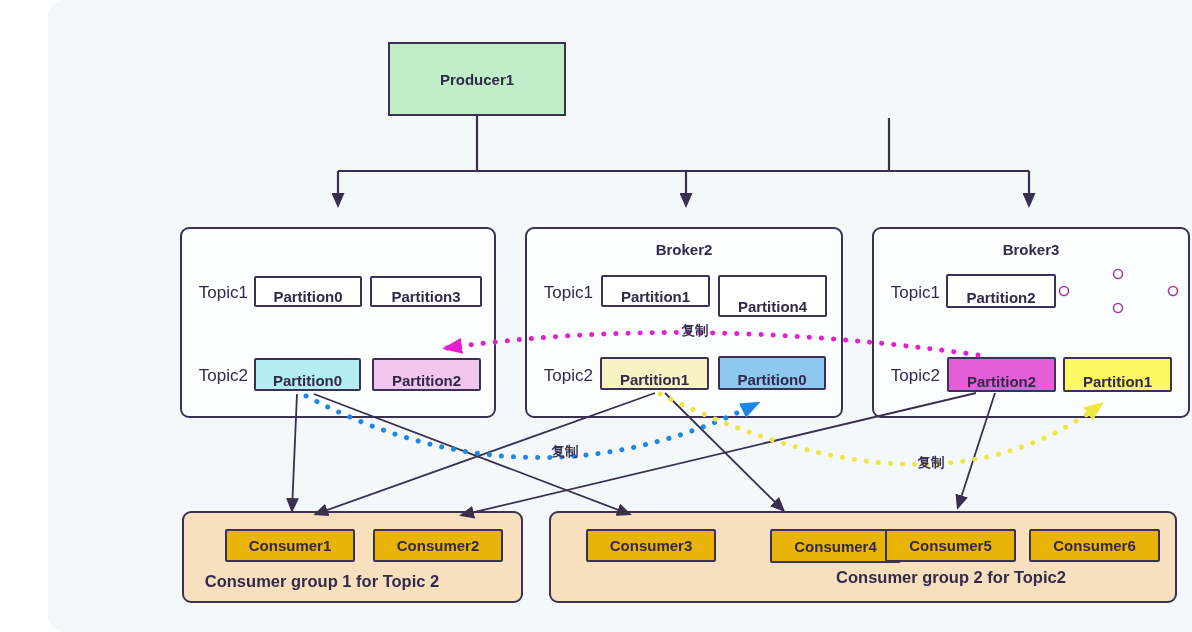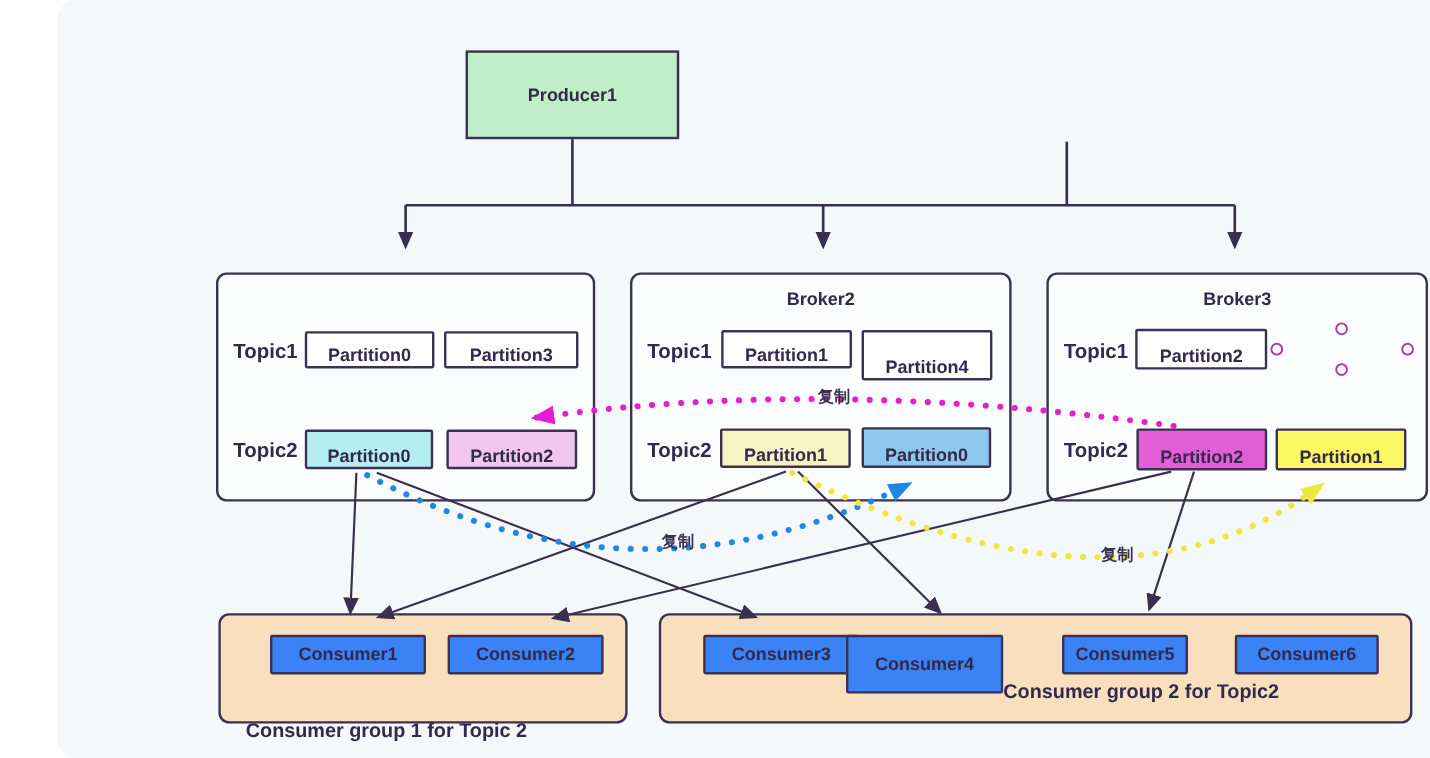--- a/index.html
+++ b/index.html
@@ -15,32 +15,32 @@
     border:2px solid #3a3153;background:#ffffff;
     display:flex;align-items:center;justify-content:center;
     font-weight:700;
   }
   .producer{background:#bfeec8;font-size:15px;}
   .broker{background:#fcfdff;border-radius:9px;}
   .broker-title{
     position:absolute;text-align:center;font-weight:700;font-size:15px;
   }
   .topic-label{
-    position:absolute;text-align:right;font-weight:700;font-size:17px;
+    position:absolute;text-align:right;font-weight:400;font-size:17px;
   }
   .partition{font-size:15px;border-radius:2px;border-width:2px;align-items:flex-end;}
   .fill-white{background:#ffffff;}
   .fill-cyan{background:#b2eef2;}
   .fill-pink{background:#f0c6ee;}
   .fill-paleyellow{background:#f8f3c3;}
   .fill-blue{background:#8ec7ef;}
   .fill-magenta{background:#e45ed8;}
   .fill-brightyellow{background:#fbf863;}
   .group{background:#f8dfbd;border-radius:9px;}
-  .consumer{background:#3b82f6;font-size:15px;border-radius:2px;}
+  .consumer{background:#eab308;font-size:15px;border-radius:2px;}
   .group-label{
     position:absolute;text-align:center;font-weight:700;font-size:16.5px;
   }
   .rep-label{
     position:absolute;width:44px;height:18px;text-align:center;
     font-weight:700;font-size:13.5px;color:#3a3153;line-height:18px;
   }
   svg.wires{position:absolute;left:0;top:0;pointer-events:none;}
 </style>
 </head>
@@ -99,33 +99,33 @@
     <span>Partition1</span>
   </div>
 
   <div class="box group" style="left:134px;top:511px;width:341px;height:92px"></div>
   <div class="box consumer" style="left:177px;top:529px;width:130px;height:33px">
     <span>Consumer1</span>
   </div>
   <div class="box consumer" style="left:325px;top:529px;width:130px;height:33px">
     <span>Consumer2</span>
   </div>
-  <div class="group-label" style="left:134px;top:600px;width:280px">Consumer group 1 for Topic 2</div>
+  <div class="group-label" style="left:134px;top:572px;width:280px">Consumer group 1 for Topic 2</div>
 
   <div class="box group" style="left:501px;top:511px;width:628px;height:92px"></div>
   <div class="box consumer" style="left:538px;top:529px;width:130px;height:33px">
     <span>Consumer3</span>
   </div>
-  <div class="box consumer" style="left:657px;top:529px;width:131px;height:49px">
+  <div class="box consumer" style="left:722px;top:529px;width:131px;height:34px">
     <span>Consumer4</span>
   </div>
-  <div class="box consumer" style="left:837px;top:529px;width:105px;height:33px">
+  <div class="box consumer" style="left:837px;top:529px;width:131px;height:33px">
     <span>Consumer5</span>
   </div>
-  <div class="box consumer" style="left:981px;top:529px;width:120px;height:33px">
+  <div class="box consumer" style="left:981px;top:529px;width:131px;height:33px">
     <span>Consumer6</span>
   </div>
   <div class="group-label" style="left:527px;top:568px;width:752px">Consumer group 2 for Topic2</div>
 
   <svg class="wires" width="1192" height="632" viewBox="0 0 1192 632">
     <defs>
       <marker id="arrDark" markerUnits="userSpaceOnUse" markerWidth="15" markerHeight="13" refX="12" refY="6.5" orient="auto">
         <path d="M0,0 L15,6.5 L0,13 Z" fill="#3a2f4e"></path>
       </marker>
       <marker id="arrMagenta" markerUnits="userSpaceOnUse" markerWidth="20" markerHeight="16" refX="15" refY="8" orient="auto">

